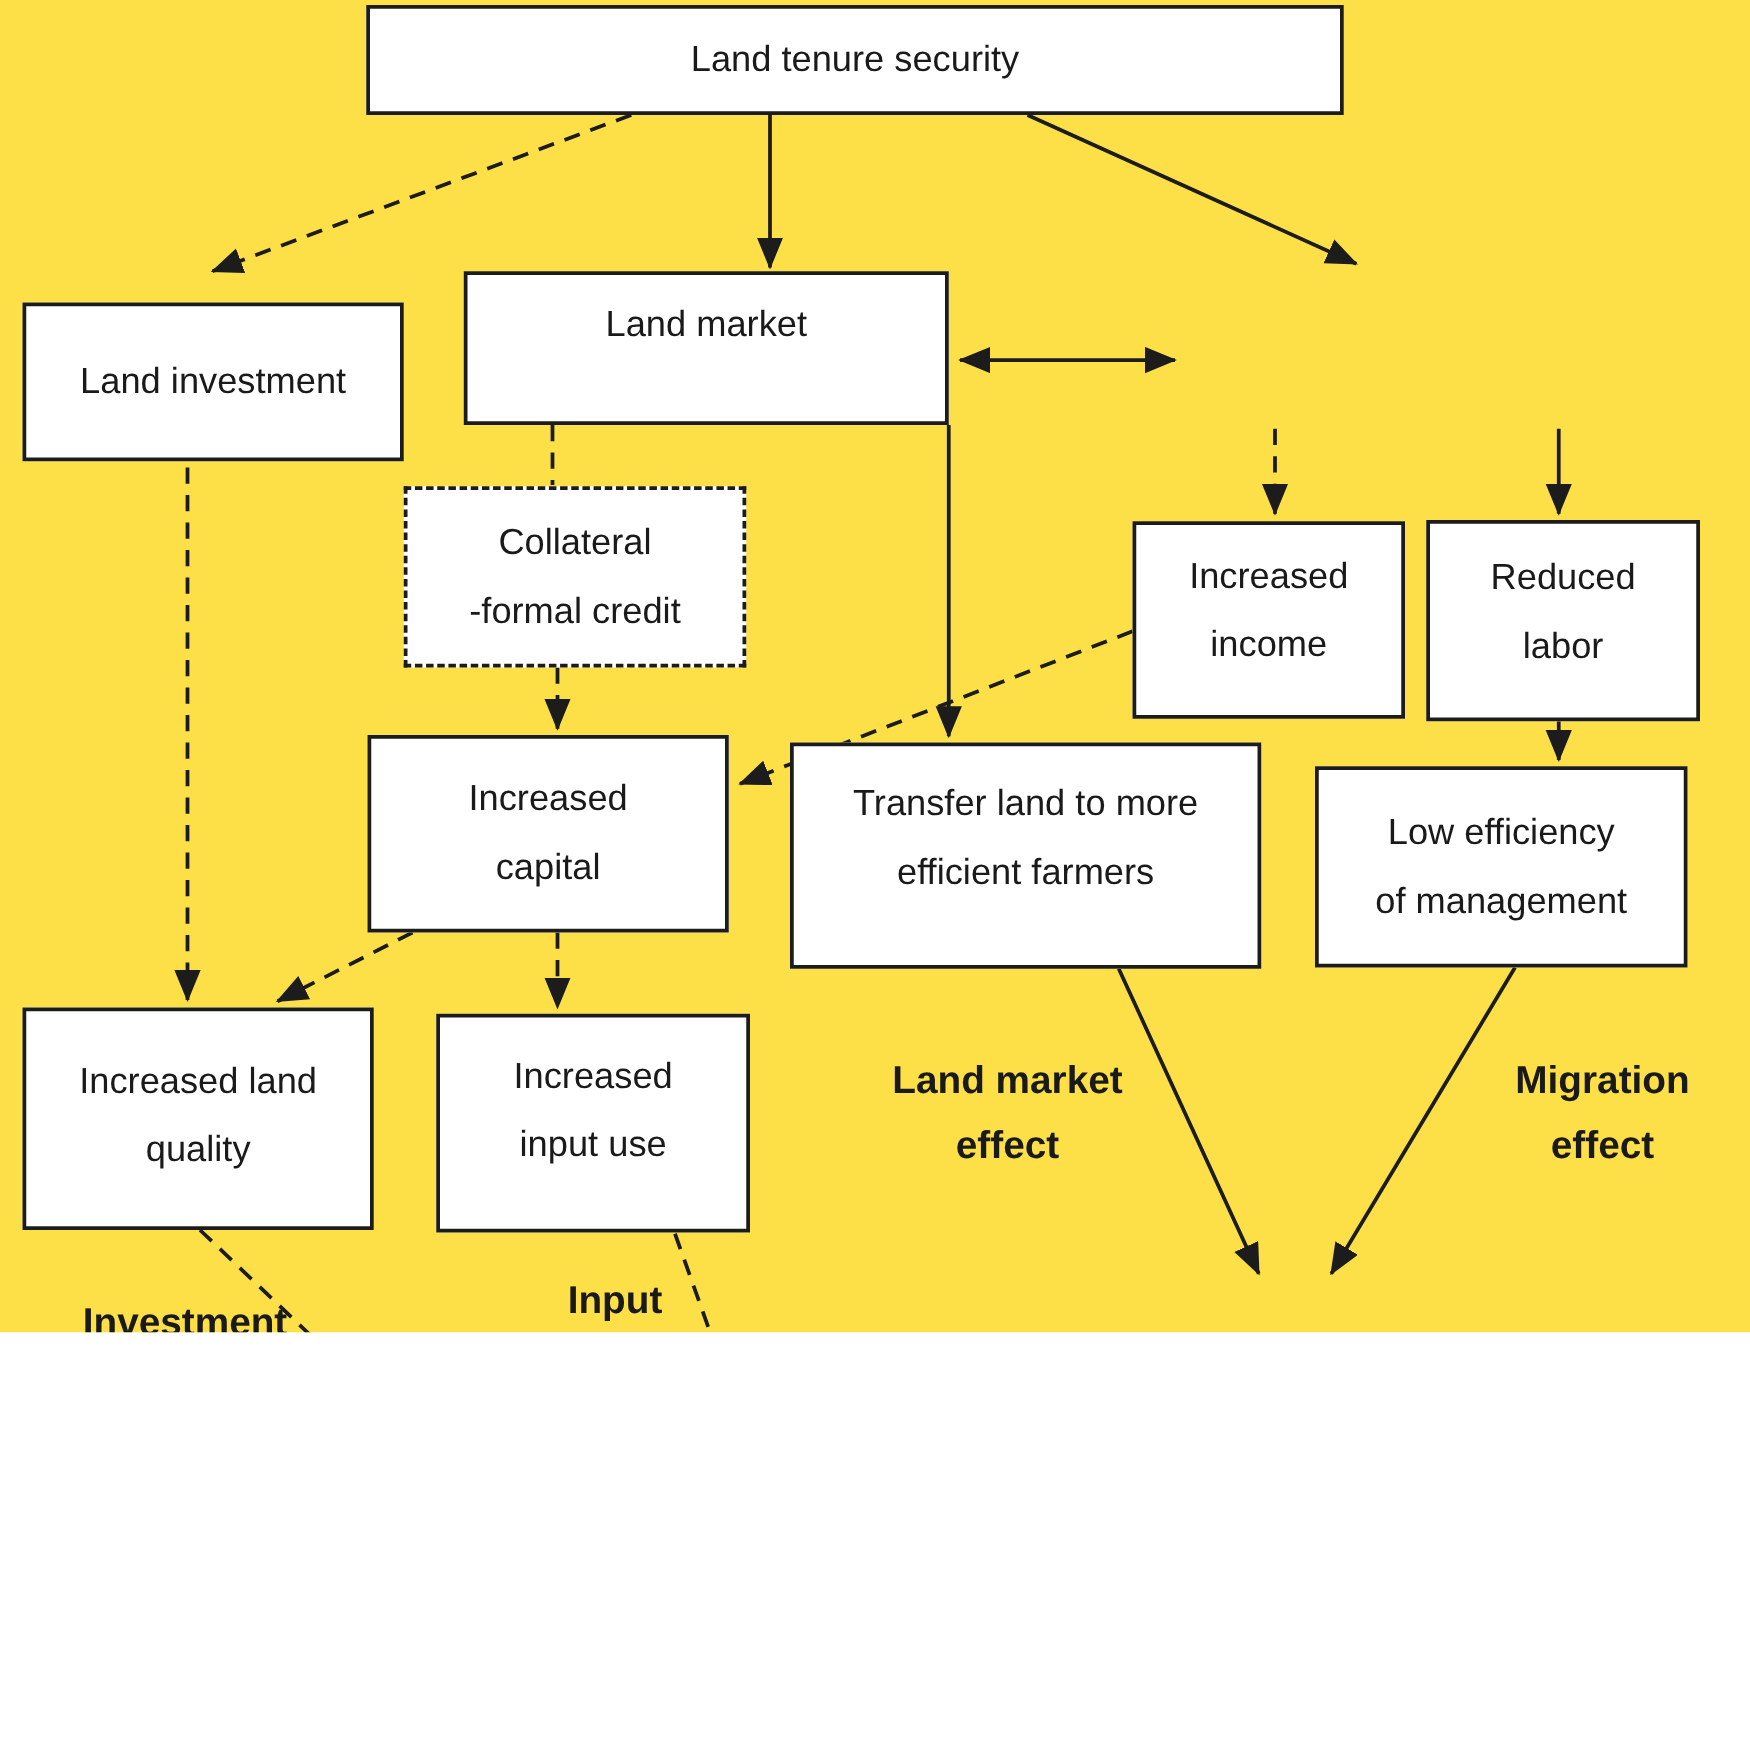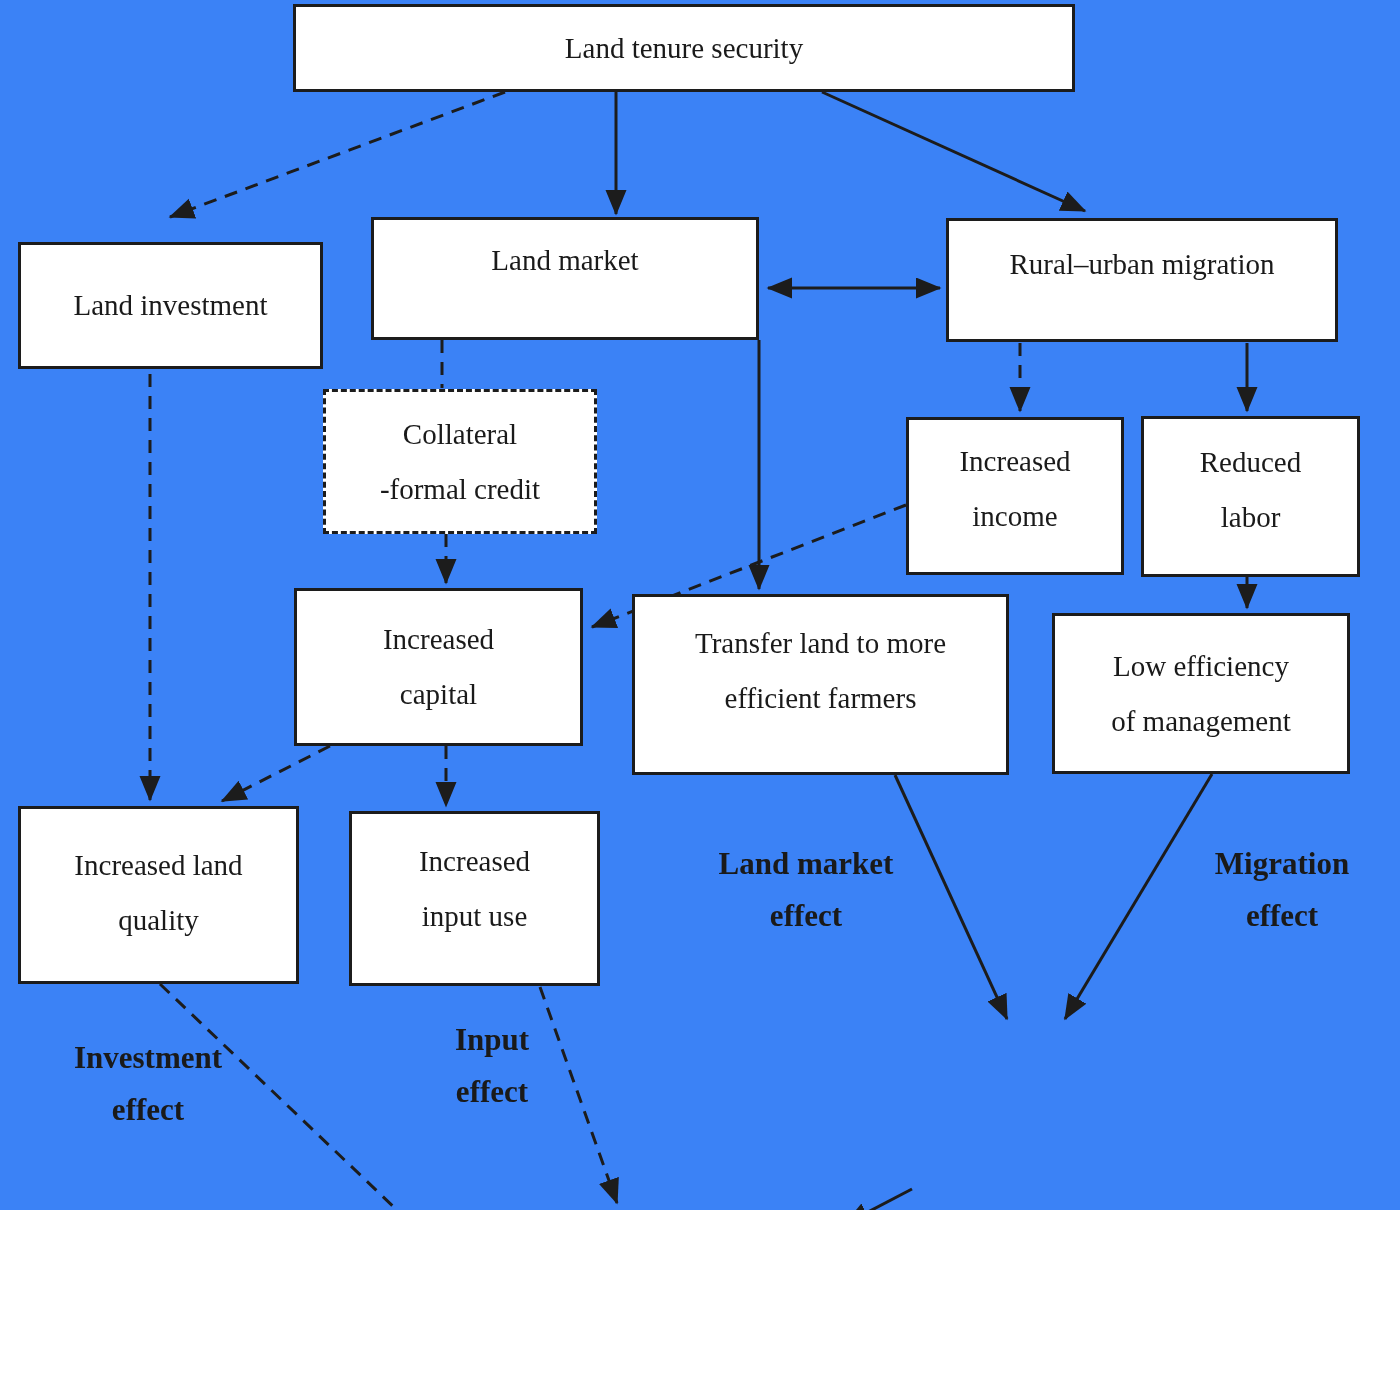--- a/index.html
+++ b/index.html
@@ -1,20 +1,20 @@
 <!DOCTYPE html>
 <html><head>
 <meta charset="utf-8">
 <style>
   html,body{margin:0;padding:0;background:#ffffff;}
   .stage{
     position:relative;
-    width:1400px;height:1210px;
-    background:#3b82f6;
-    font-family:Liberation Serif, serif;
+    width:1400px;height:1066px;
+    background:#fde047;
+    font-family:Liberation Sans, sans-serif;
     color:#1a1a1a;
     overflow:hidden;
   }
   .edges{position:absolute;left:0;top:0;width:1400px;height:1395px;}
   .node{
     position:absolute;
     box-sizing:border-box;
     border:3px solid #1c1c1c;
     background:#ffffff;
     display:flex;align-items:center;justify-content:center;
@@ -88,23 +88,20 @@
 
   <div class="node" id="n-tenure">
     <span>Land tenure security</span>
   </div>
   <div class="node" id="n-invest">
     <span>Land investment</span>
   </div>
   <div class="node" id="n-market">
     <span>Land market</span>
   </div>
-  <div class="node" id="n-rural">
-    <span>Rural–urban migration</span>
-  </div>
   <div class="node dashed" id="n-collateral">
     <span>Collateral
 -formal credit</span>
   </div>
   <div class="node" id="n-income">
     <span>Increased
 income</span>
   </div>
   <div class="node" id="n-reduced">
     <span>Reduced

